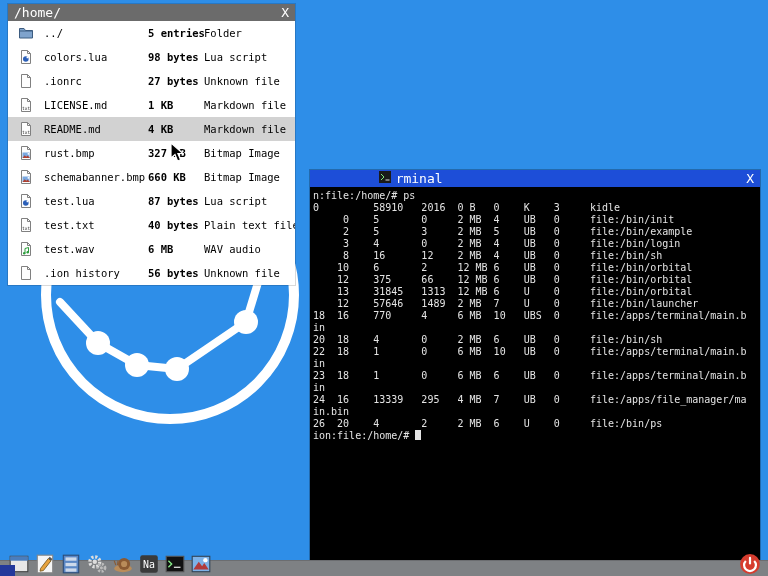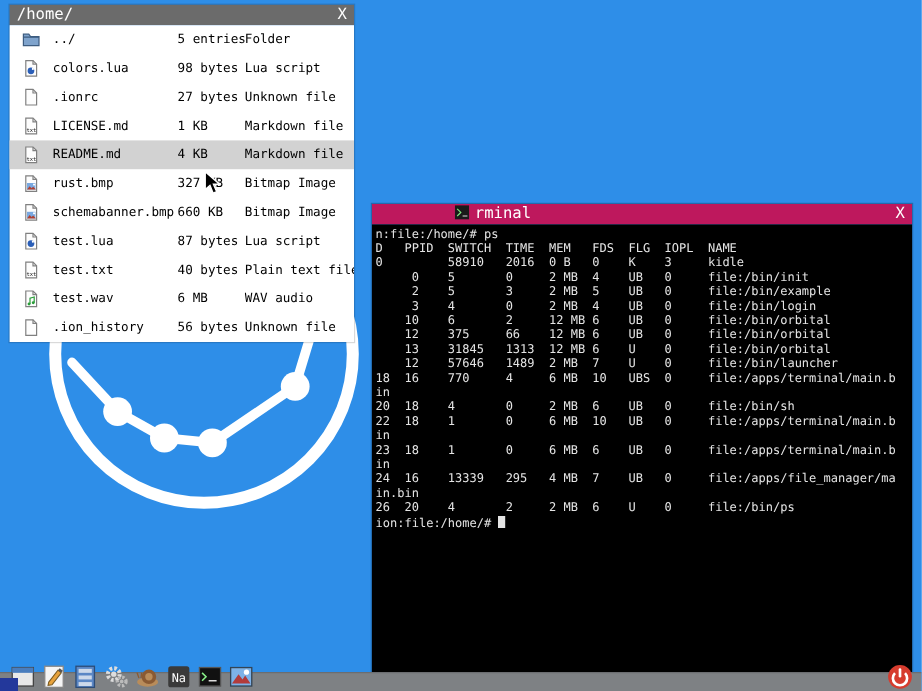--- a/index.html
+++ b/index.html
@@ -20,26 +20,26 @@
 
   
   .fm { left:8px; top:4px; width:287px; box-shadow:0 0 0 1px rgba(0,0,0,0.15); }
   .fm .titlebar { background:#6b6b6b; }
   .fm-body { background:#ffffff; }
   .fm-row { display:flex; align-items:center; height:24px; font-size:10.5px; color:#000; white-space:pre; }
   .fm-row.selected { background:#d2d2d2; }
   .fm-icon { width:16px; height:16px; margin-left:10px; flex:none; }
   .fm-icon svg { width:16px; height:16px; display:block; }
   .fm-name { margin-left:10px; width:104px; flex:none; overflow:hidden; }
-  .fm-size { width:56px; flex:none; overflow:hidden; }
+  .fm-size { width:56px; flex:none; overflow:hidden;font-weight:bold; }
   .fm-type { flex:1; overflow:hidden; }
 
   
   .term { left:310px; top:170px; width:450px; box-shadow:0 0 0 1px rgba(0,0,0,0.25); }
-  .term .titlebar { background:#be185d; }
+  .term .titlebar { background:#1d4ed8; }
   .term-body { background:#000000; height:377px; box-sizing:border-box; padding:3px 0 0 3px; overflow:hidden; }
   .term-line { font-size:10px; line-height:12px; color:#e4e4e4; white-space:pre; }
   .term-cursor { display:inline-block; width:6px; height:10px; background:#e4e4e4; vertical-align:-1px; }
 
   
   .taskbar {
     position:absolute; left:0; bottom:0; width:100%; height:16px; z-index:5;
     background:#7e8184; border-top:1px solid rgba(0,0,0,0.15);
     display:flex; align-items:flex-end; padding:0 6px; box-sizing:border-box;
   }
@@ -144,25 +144,25 @@
             <rect width="12" height="12" fill="#1a1a1a"></rect>
             <path d="M2 3l3 3-3 3" stroke="#7de87d" fill="none"></path>
             <path d="M6.5 9h4" stroke="#dddddd"></path>
           </svg>
       </span>
       <span>rminal</span>
       <span class="close">X</span>
     </div>
     <div class="term-body">
         <div class="term-line">n:file:/home/# ps</div>
-        <div class="term-line">D   PPID  SWITCH  TIME  MEM   FDS  FLG  IOPL  NAME</div>
         <div class="term-line">0         58910   2016  0 B   0    K    3     kidle</div>
         <div class="term-line">     0    5       0     2 MB  4    UB   0     file:/bin/init</div>
         <div class="term-line">     2    5       3     2 MB  5    UB   0     file:/bin/example</div>
         <div class="term-line">     3    4       0     2 MB  4    UB   0     file:/bin/login</div>
+        <div class="term-line">     8    16      12    2 MB  4    UB   0     file:/bin/sh</div>
         <div class="term-line">    10    6       2     12 MB 6    UB   0     file:/bin/orbital</div>
         <div class="term-line">    12    375     66    12 MB 6    UB   0     file:/bin/orbital</div>
         <div class="term-line">    13    31845   1313  12 MB 6    U    0     file:/bin/orbital</div>
         <div class="term-line">    12    57646   1489  2 MB  7    U    0     file:/bin/launcher</div>
         <div class="term-line">18  16    770     4     6 MB  10   UBS  0     file:/apps/terminal/main.b</div>
         <div class="term-line">in</div>
         <div class="term-line">20  18    4       0     2 MB  6    UB   0     file:/bin/sh</div>
         <div class="term-line">22  18    1       0     6 MB  10   UB   0     file:/apps/terminal/main.b</div>
         <div class="term-line">in</div>
         <div class="term-line">23  18    1       0     6 MB  6    UB   0     file:/apps/terminal/main.b</div>

